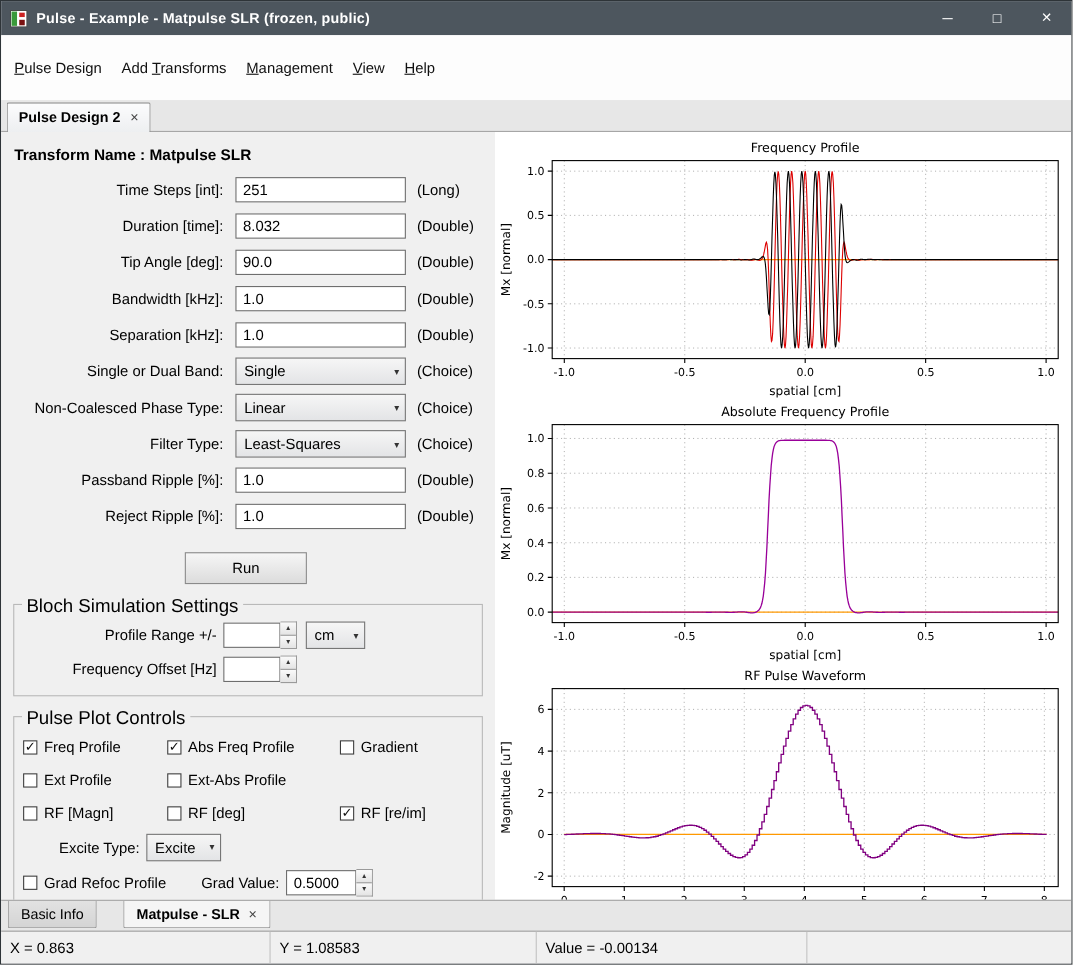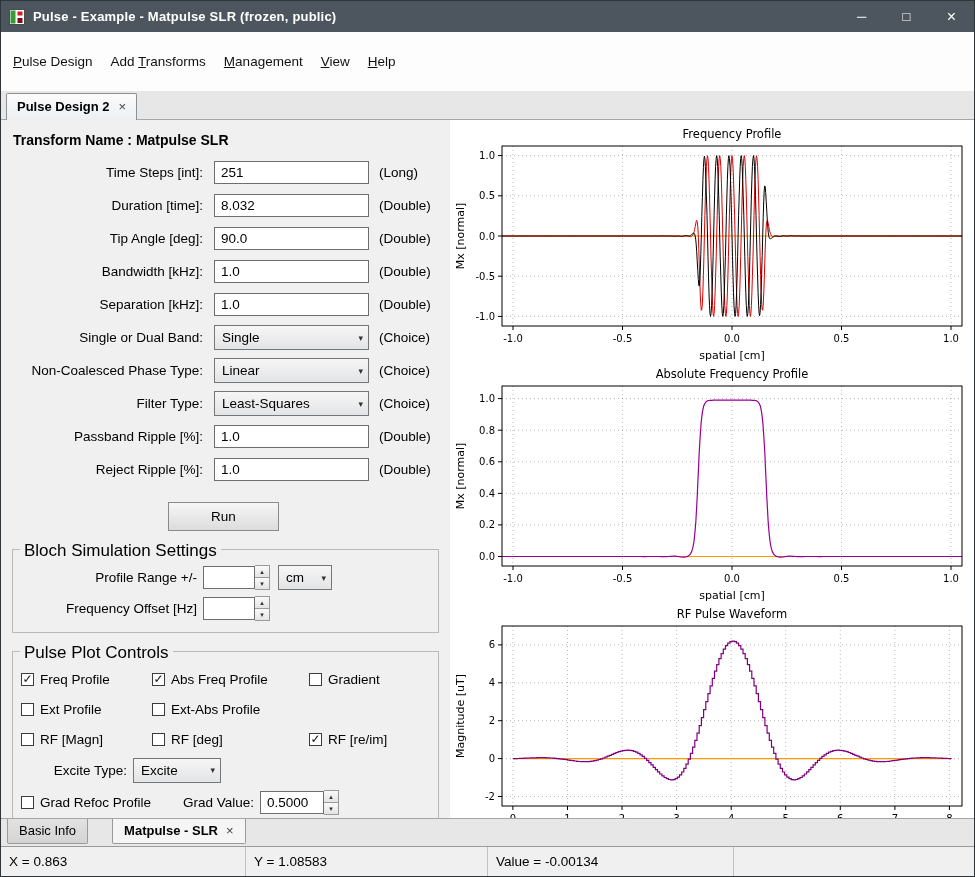--- a/index.html
+++ b/index.html
@@ -62,21 +62,21 @@
   .bloch-label { width:182px; flex:0 0 182px; text-align:right; padding-right:6px; font-size:13.5px; }
   input.tb.small { width:48px; flex:0 0 48px;padding-left:44px; }
   input.tb.grad { width:64px; flex:0 0 64px; }
   .spinner { width:15px; height:25px; display:flex; flex-direction:column; border:1px solid #9a9a9a;
              border-left:none; background:#f0f0f0; }
   .spin-btn { flex:1; display:flex; align-items:center; justify-content:center;
               background:linear-gradient(#fafafa,#e4e4e4); cursor:default; }
   .spin-btn + .spin-btn { border-top:1px solid #9a9a9a; }
   .spin-glyph { font-size:7px; line-height:7px; color:#333; }
   .combo.unit { width:54px; margin-left:8px; }
-  .combo.usage { width:88px; }
+  .combo.usage { width:68px; }
 
   
   .cb-row { display:flex; align-items:center; height:30px; }
   .cb { display:flex; align-items:center; cursor:default; }
   .cb.c1 { width:131px; flex:0 0 131px; }
   .cb.c2 { width:157px; flex:0 0 157px; }
   .cb.g1 { width:155px; flex:0 0 155px; }
   .cb-box { width:13px; height:13px; border:1px solid #3c3c3c; background:#fff; margin-right:6px;
             font-size:12px; line-height:11px; text-align:center; color:#111; flex:0 0 13px; }
   .cb-text { font-size:13.5px; white-space:nowrap; }

